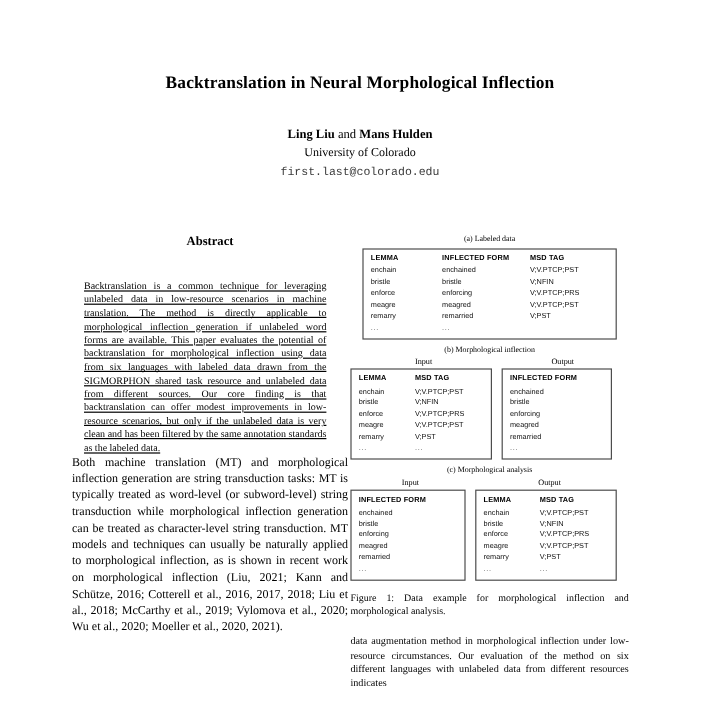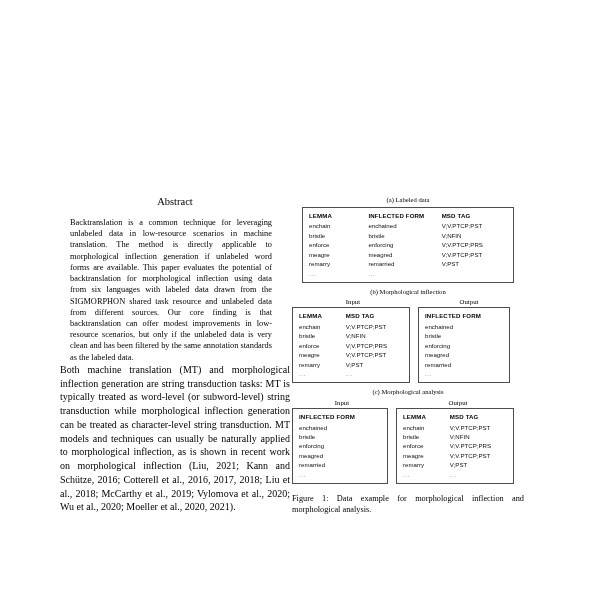--- a/index.html
+++ b/index.html
@@ -61,29 +61,30 @@
     position: absolute;
     top: 196px;
     width: 230px;
   }
   .col-left  { left: 60px; }
   .col-right { left: 292px; width: 232px; }
 
   .abstract-head {
     text-align: center;
     font-size: 10.5px;
-    font-weight: normal;
-    margin-bottom: 10px;
+    font-weight: bold;
+    margin-bottom: 26px;
   }
   .abstract-body {
     font-size: 8.35px;
     line-height: 1.345;
     text-align: justify;
     margin: 0 18px 0 10px;
     hyphens: none;
+    text-decoration: underline;
   }
   .section-head {
     font-size: 11px;
     font-weight: bold;
     margin-top: 17px;
     margin-bottom: 6px;
   }
   .section-head .num { margin-right: 9px; }
   .body-text {
     font-size: 10px;
@@ -166,20 +167,28 @@
     font-size: 8.5px;
     line-height: 1.375;
     text-align: justify;
   }
 </style>
 </head>
 <body>
 
 <div class="page">
 
+  <div class="title-block">
+    <div class="paper-title">Backtranslation in Neural Morphological Inflection</div>
+    <div class="authors">
+      <span class="nm">Ling Liu</span><span>&nbsp;</span><span class="and">and</span><span>&nbsp;</span><span class="nm">Mans Hulden</span>
+    </div>
+    <div class="affil">University of Colorado</div>
+    <div class="email">first.last@colorado.edu</div>
+  </div>
 
   <div class="col col-left">
     <div class="abstract-head">Abstract</div>
     <p class="abstract-body">Backtranslation is a common technique for leveraging unlabeled data in low-resource scenarios in machine translation. The method is directly applicable to morphological inflection generation if unlabeled word forms are available. This paper evaluates the potential of backtranslation for morphological inflection using data from six languages with labeled data drawn from the SIGMORPHON shared task resource and unlabeled data from different sources. Our core finding is that backtranslation can offer modest improvements in low-resource scenarios, but only if the unlabeled data is very clean and has been filtered by the same annotation standards as the labeled data.</p>
 
     <p class="body-text">Both machine translation (MT) and morphological inflection generation are string transduction tasks: MT is typically treated as word-level (or subword-level) string transduction while morphological inflection generation can be treated as character-level string transduction. MT models and techniques can usually be naturally applied to morphological inflection, as is shown in recent work on morphological inflection (Liu, 2021; Kann and Schütze, 2016; Cotterell et al., 2016, 2017, 2018; Liu et al., 2018; McCarthy et al., 2019; Vylomova et al., 2020; Wu et al., 2020; Moeller et al., 2020, 2021).</p>
   </div>
 
   <div class="col col-right">
     <div class="figure">
@@ -374,15 +383,16 @@
           </table>
         </div>
       </div>
 
       <div class="fig-caption">
         <span class="cap-lbl">Figure 1:</span>
         <span>Data example for morphological inflection and morphological analysis.</span>
       </div>
     </div>
 
+    <p class="after-figure">data augmentation method in morphological inflection under low-resource circumstances. Our evaluation of the method on six different languages with unlabeled data from different resources indicates</p>
   </div>
 
 </div>
 
 </body></html>

